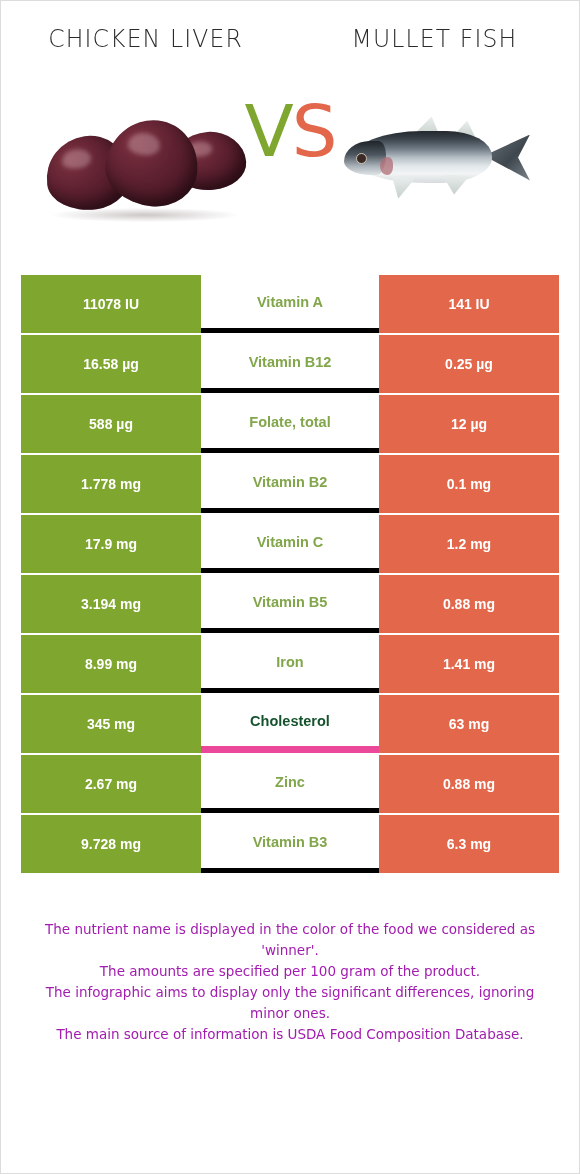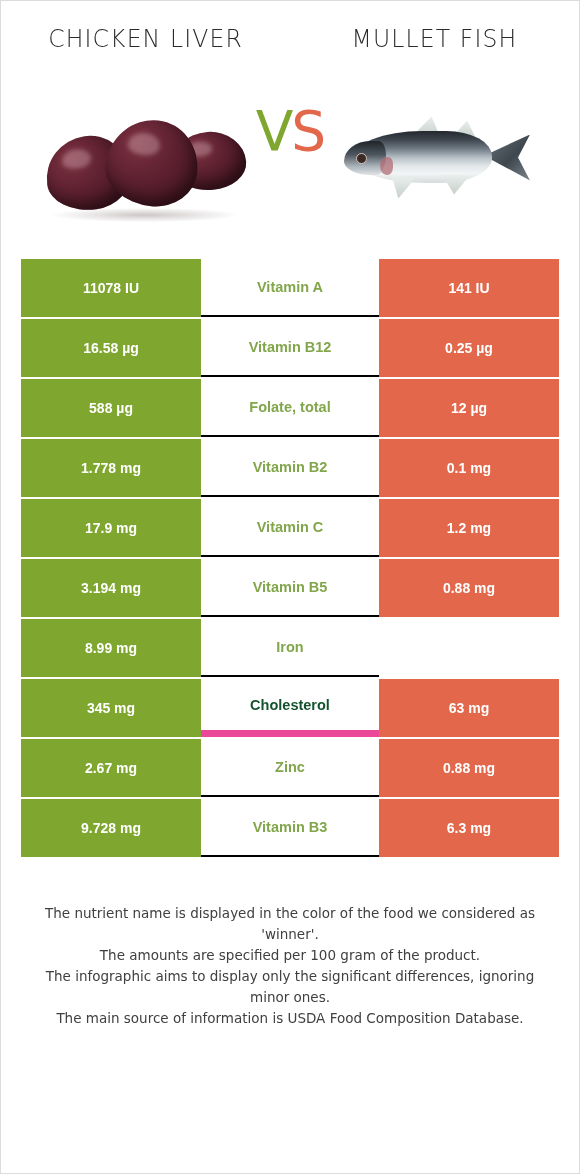--- a/index.html
+++ b/index.html
@@ -60,21 +60,21 @@
     justify-content: center;
   }
   .hero-left { left: 8px; }
   .hero-right { right: 8px; }
 
   .vs-wrap {
     position: absolute;
     left: 0; right: 0;
     top: 40px;
     text-align: center;
-    font-size: 55px;
+    font-size: 72px;
     line-height: 74px;
     font-weight: 400;
     letter-spacing: -2px;
     font-family: "DejaVu Sans", sans-serif;
     pointer-events: none;
   }
   .vs-v { color: #7FA62E; }
   .vs-s { color: #E2674B; }
 
   
@@ -140,21 +140,21 @@
             clip-path: polygon(6% 100%, 72% 0%, 100% 100%); }
   .fin-d2 { left: 124px; top: 16px; width: 26px; height: 18px;
             clip-path: polygon(4% 100%, 66% 0%, 100% 100%); }
   .fin-p  { left: 66px; top: 72px; width: 26px; height: 22px;
             clip-path: polygon(0% 0%, 88% 10%, 24% 100%); }
   .fin-a  { left: 116px; top: 70px; width: 30px; height: 20px;
             clip-path: polygon(0% 0%, 92% 6%, 40% 100%); }
 
   
   .table {
-    margin: 0 20px;
+    margin: 16px 20px;
     width: 538px;
     box-sizing: border-box;
   }
   .row {
     display: flex;
     height: 58px;
     margin-bottom: 2px;
   }
   .cell {
     display: flex;
@@ -172,32 +172,32 @@
   .cell-mid {
     width: 178px;
     background: #ffffff;
     font-size: 14.5px;
   }
   .cell-right {
     width: 180px;
     background: #E2674B;
     color: #ffffff;
   }
-  .win-green .cell-mid { color: #82A64B; border-bottom: 2px solid #000000; text-align: center; }
+  .win-green .cell-mid { color: #82A64B; border-bottom: 5px solid #000000; text-align: center; }
   .win-orange .cell-mid { color: #14532d; border-bottom: 7px solid #ec4899; }
   .row:first-child .cell-mid { border-top: 0; }
 
   
   .footer {
     margin-top: 46px;
     padding: 0 26px;
     text-align: center;
     font-size: 13.5px;
     line-height: 21px;
-    color: #404040;
+    color: #a21caf;
     font-family: "DejaVu Sans", sans-serif;
   }
   .footer div { white-space: normal; }
 </style>
 </head>
 <body>
 
 <div class="page">
 
   <div class="header">
@@ -265,20 +265,21 @@
         <div class="cell cell-right">1.2 mg</div>
       </div>
       <div class="row win-green">
         <div class="cell cell-left">3.194 mg</div>
         <div class="cell cell-mid">Vitamin B5</div>
         <div class="cell cell-right">0.88 mg</div>
       </div>
       <div class="row win-green">
         <div class="cell cell-left">8.99 mg</div>
         <div class="cell cell-mid">Iron</div>
+        <div class="cell cell-right">1.41 mg</div>
       </div>
       <div class="row win-orange">
         <div class="cell cell-left">345 mg</div>
         <div class="cell cell-mid">Cholesterol</div>
         <div class="cell cell-right">63 mg</div>
       </div>
       <div class="row win-green">
         <div class="cell cell-left">2.67 mg</div>
         <div class="cell cell-mid">Zinc</div>
         <div class="cell cell-right">0.88 mg</div>

